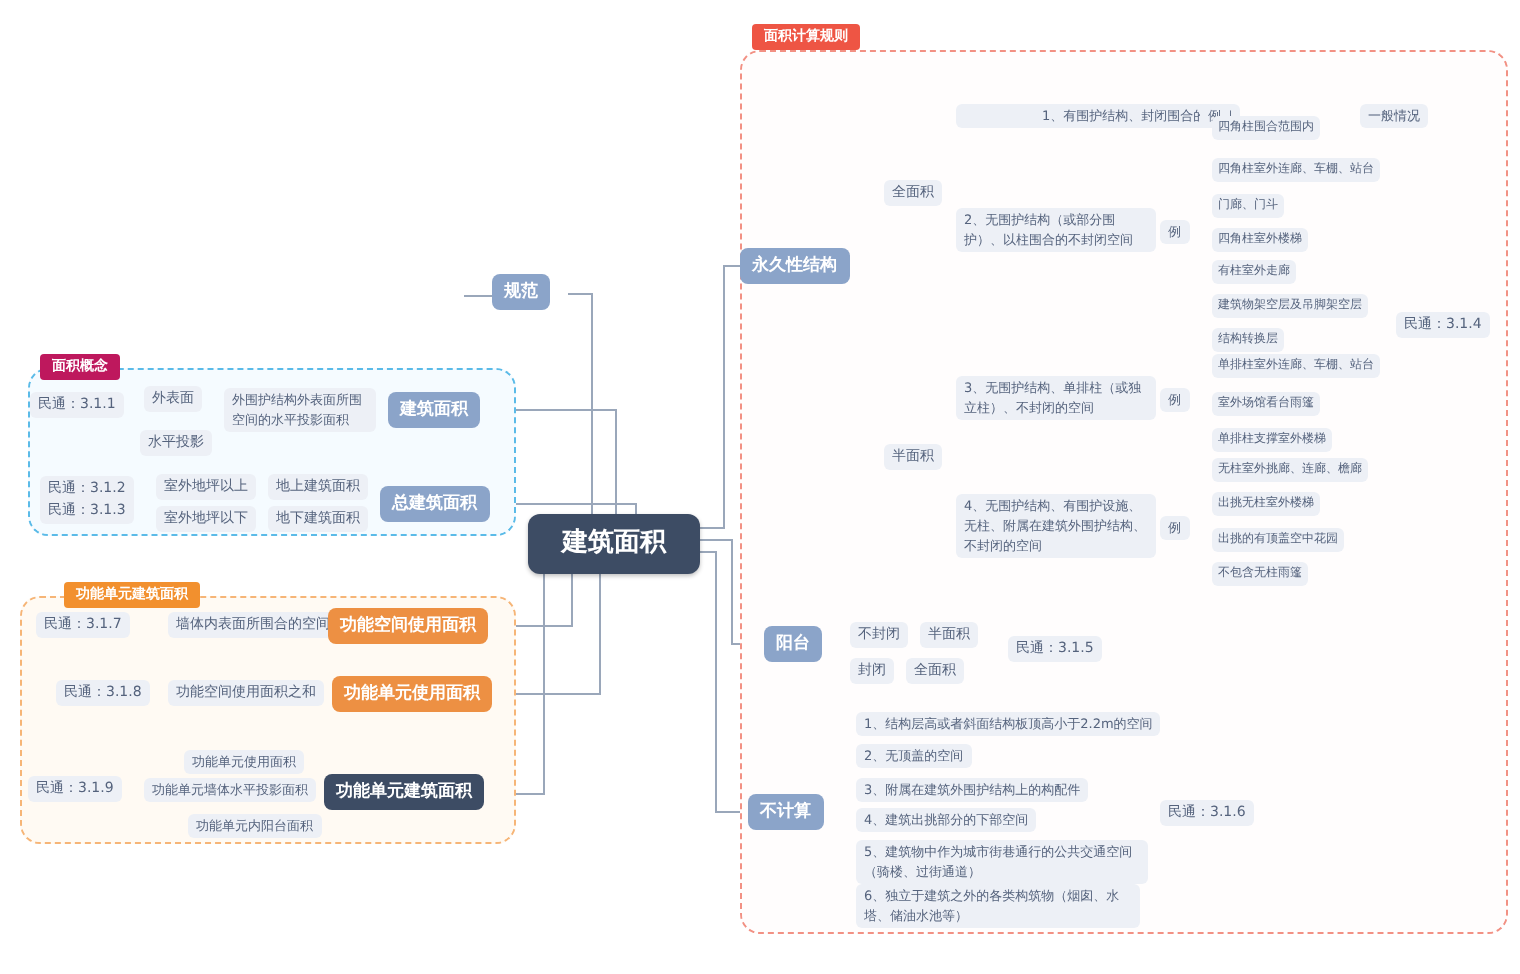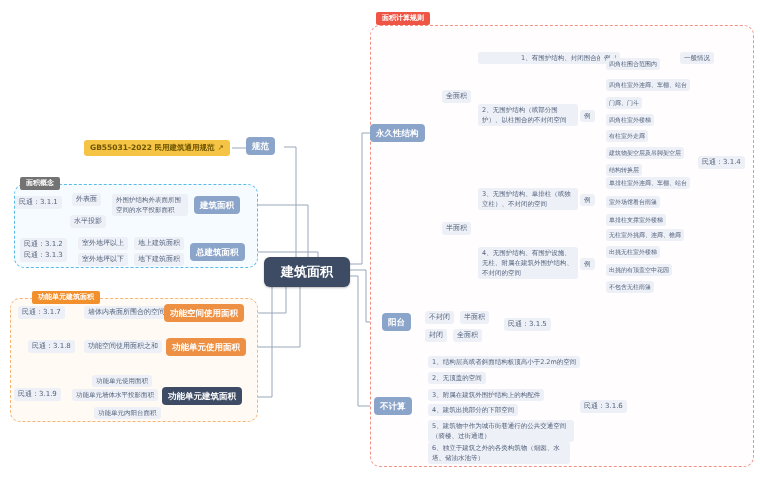--- a/index.html
+++ b/index.html
@@ -18,21 +18,21 @@
   .node.dark{background:#3d4c64;}
   .center-node{position:absolute;left:264px;top:257px;width:86px;height:30px;background:#3d4c64;
         color:#fff;font-weight:bold;font-size:13px;line-height:30px;text-align:center;
         border-radius:6px;box-shadow:0 1px 2px rgba(0,0,0,.25);}
   .gbox{position:absolute;border:1.5px dashed;border-radius:10px;box-sizing:border-box;}
   .gbox.blue{border-color:#5bbbe8;background:#f5fbff;}
   .gbox.orange{border-color:#f6b577;background:#fffaf3;}
   .gbox.red{border-color:#f29184;background:#fffdfd;}
   .gbadge{position:absolute;color:#fff;font-size:7px;font-weight:bold;line-height:9px;
         padding:2px 6px;border-radius:2px;white-space:nowrap;}
-  .gbadge.blue{background:#737373;}
+  .gbadge.blue{background:#be185d;}
   .gbadge.orange{background:#f2902e;}
   .gbadge.red{background:#ee5544;}
   .ybadge{position:absolute;left:84px;top:140px;background:#f6c444;color:#6d5400;font-size:7.5px;
         font-weight:bold;line-height:12px;padding:2px 6px;border-radius:3px;white-space:nowrap;}
   .ybadge .lnk{font-weight:normal;margin-left:3px;}
   .two-line span{display:block;}
 </style>
 </head>
 <body>
 
@@ -84,21 +84,20 @@
   <div class="gbox blue" style="left:14px;top:184px;width:244px;height:84px;"></div>
   <div class="gbox orange" style="left:10px;top:298px;width:248px;height:124px;"></div>
   <div class="gbox red" style="left:370px;top:25px;width:384px;height:442px;"></div>
 
   <div class="gbadge blue" style="left:20px;top:177px;">面积概念</div>
   <div class="gbadge orange" style="left:32px;top:291px;">功能单元建筑面积</div>
   <div class="gbadge red" style="left:376px;top:12px;">面积计算规则</div>
 
   <div class="center-node">建筑面积</div>
 
-  <div class="ybadge"><span>GB55031-2022 民用建筑通用规范</span><span class="lnk">↗</span></div>
   <div class="node blue" style="left:246px;top:137px;">规范</div>
 
   <div class="chip" style="left:15px;top:196px;">民通：3.1.1</div>
   <div class="chip" style="left:72px;top:193px;">外表面</div>
   <div class="chip" style="left:70px;top:215px;">水平投影</div>
   <div class="chip wrap xs" style="left:112px;top:194px;width:76px;">外围护结构外表面所围空间的水平投影面积</div>
   <div class="node blue" style="left:194px;top:196px;">建筑面积</div>
 
   <div class="chip two-line" style="left:20px;top:238px;">
       <span>民通：3.1.2</span>

